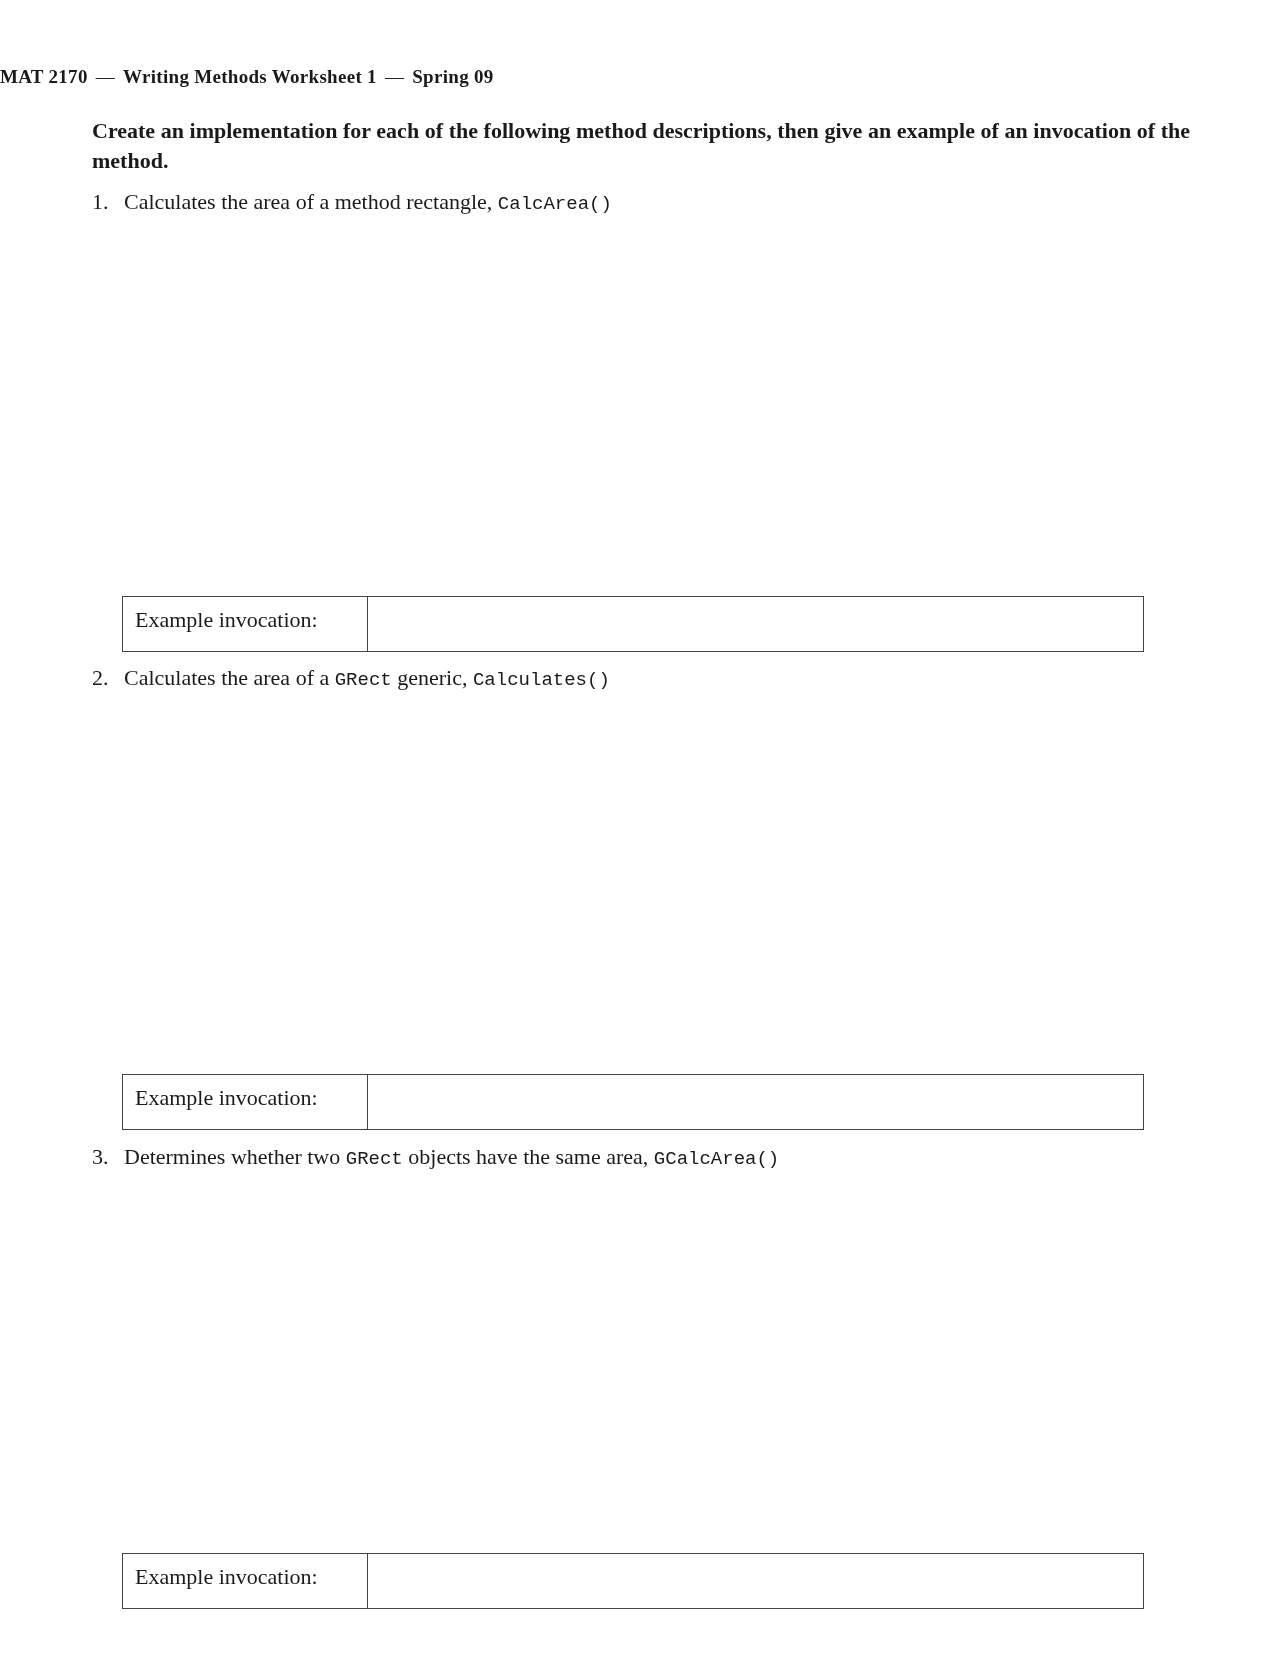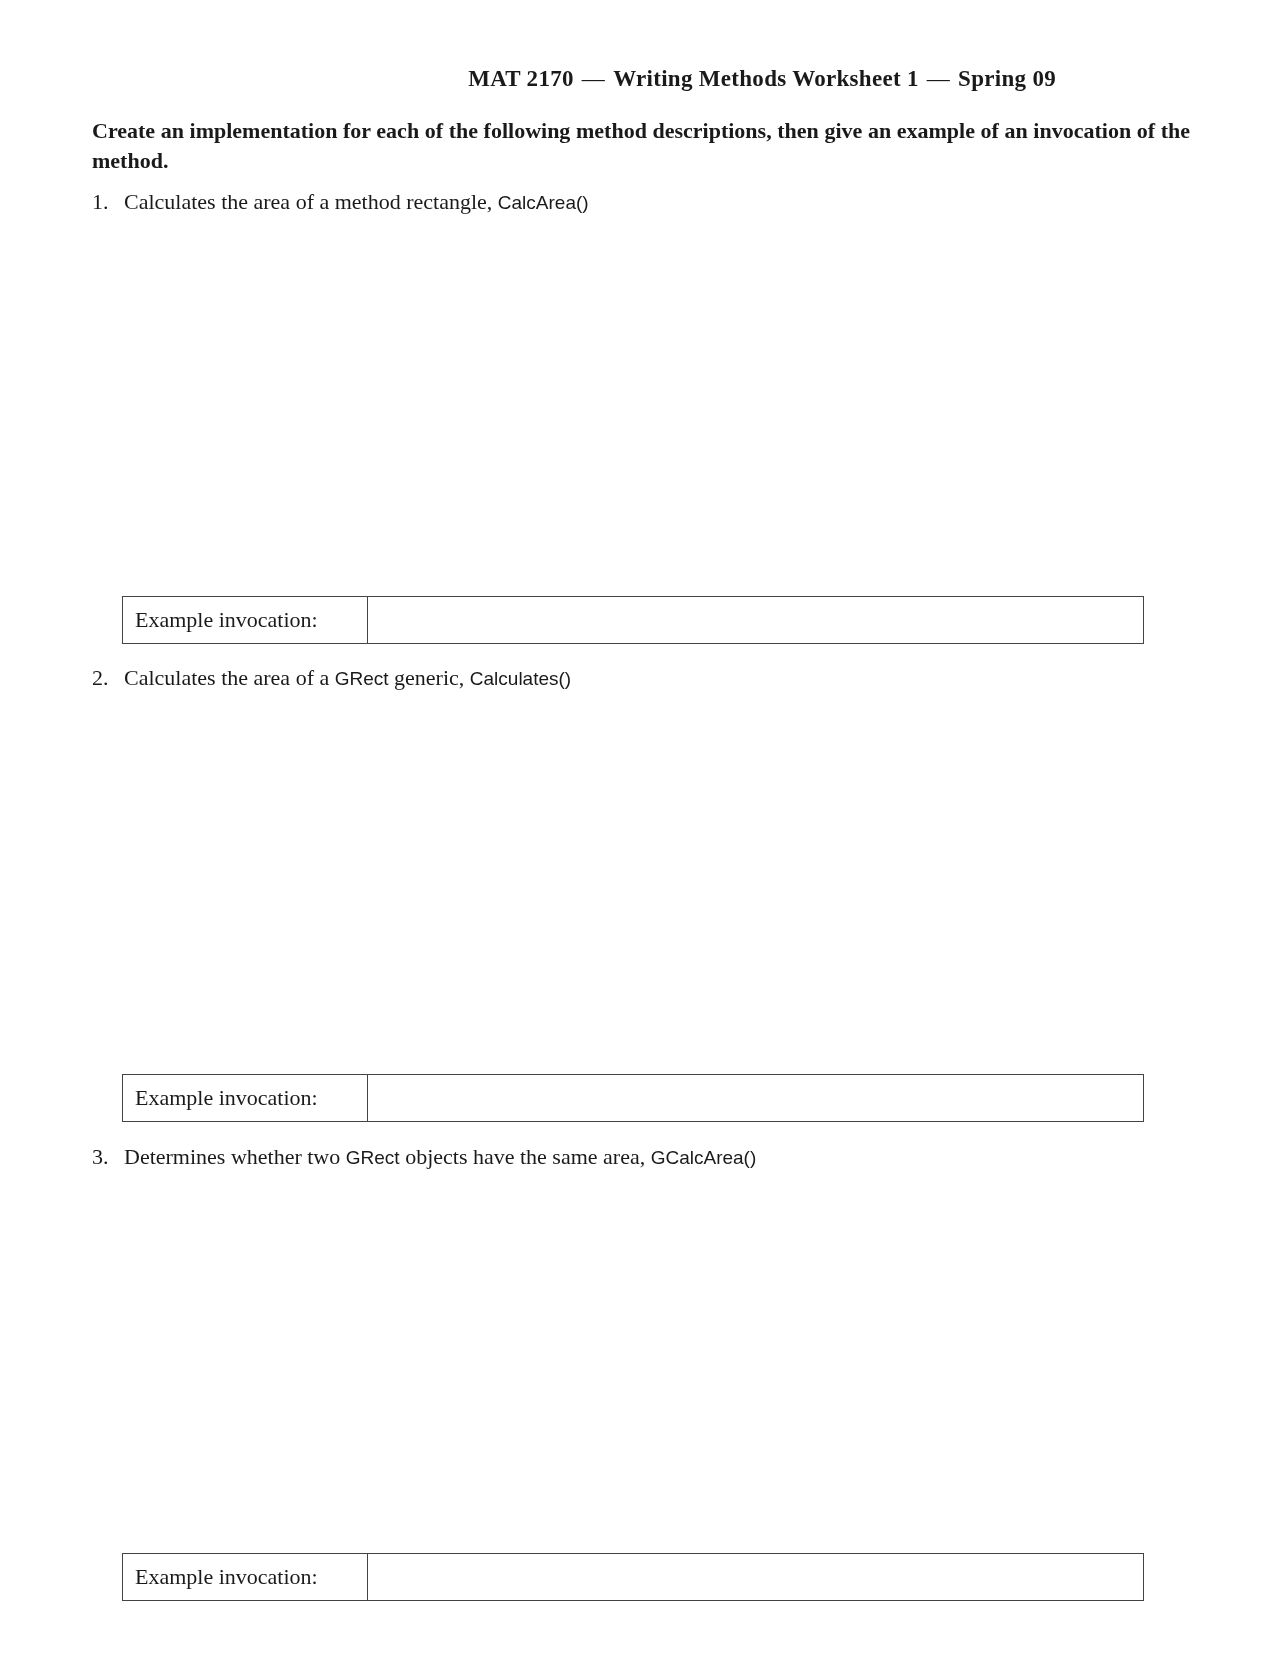--- a/index.html
+++ b/index.html
@@ -3,34 +3,34 @@
   <meta charset="utf-8">
   <style>
     html, body { margin: 0; padding: 0; background: #ffffff; }
     body {
       width: 1280px; height: 1656px; position: relative; overflow: hidden;
       font-family: "Liberation Serif", "DejaVu Serif", serif;
       color: #1a1a1a;
     }
     .abs { position: absolute; white-space: nowrap; }
     .title {
-      left: 0; width: 1056px; top: 66px; text-align: right;
-      font-size: 23px; font-weight: bold; letter-spacing: 0.3px;
+      left: 0; width: 1056px; top: 66px; text-align: left;
+      font-size: 19px; font-weight: bold; letter-spacing: 0.3px;
     }
     .title .dash { font-weight: normal; margin: 0 8px; }
     .intro {
       left: 92px; top: 116px; width: 1098px;
       font-size: 22px; line-height: 30px; white-space: normal;
       text-align: justify; text-align-last: left; font-weight: bold;
     }
     .item { left: 92px; font-size: 22px; line-height: 28px; }
     .item .num { display: inline-block; width: 32px; }
-    .mono { font-family: Liberation Sans, sans-serif; font-size: 19px; }
+    .mono { font-family: Liberation Mono, monospace; font-size: 19px; }
     .box {
-      position: absolute; left: 122px; width: 1022px; height: 48px;
+      position: absolute; left: 122px; width: 1022px; height: 56px;
       border: 1.5px solid #444; box-sizing: border-box; display: flex;
     }
     .box .label {
       width: 245px; border-right: 1.5px solid #444; box-sizing: border-box;
       font-size: 22px; line-height: 46px; padding-left: 12px; white-space: nowrap;
     }
     .box .answer { flex: 1; }
   </style>
 </head>
 <body>

